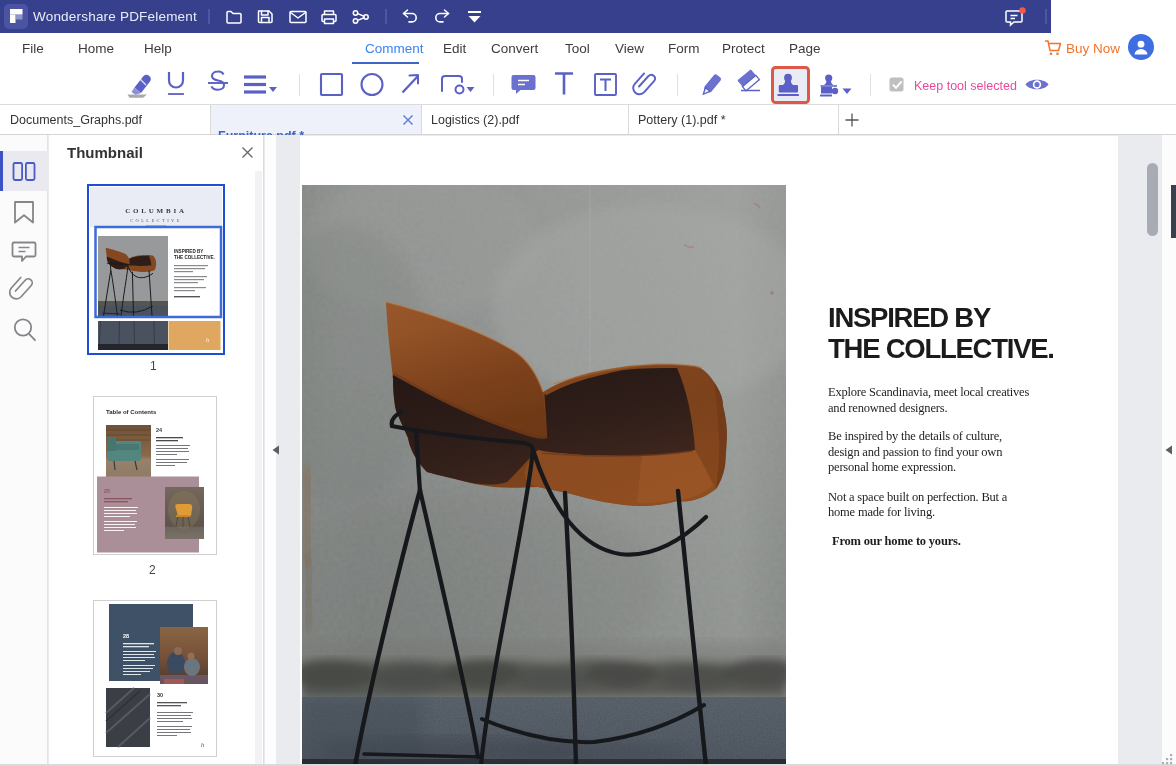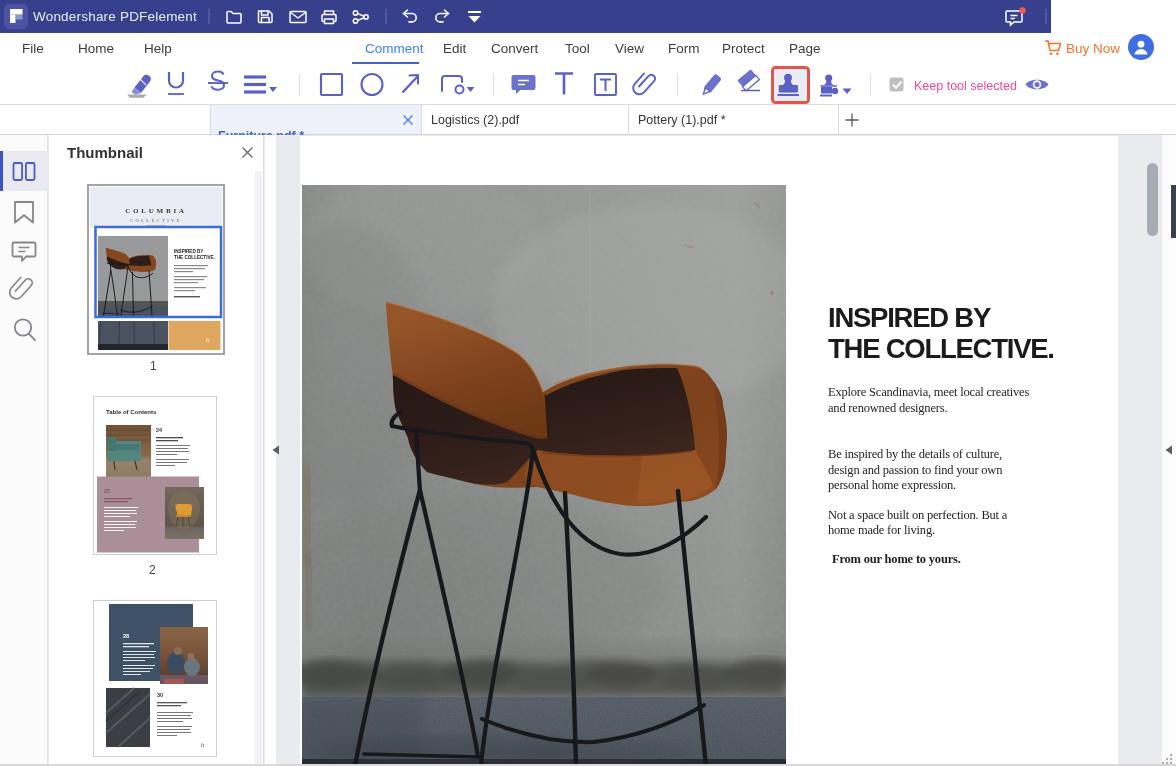--- a/index.html
+++ b/index.html
@@ -194,20 +194,21 @@
     <div class="tbsep" style="left:677px"></div>
     <div class="tbsep" style="left:870px"></div>
     <div class="abs" style="left:914px;top:14px;font-size:12.5px;color:#ec4899">Keep tool selected</div>
   </div>
   <div id="tabbar">
     <div class="abs" style="left:211px;top:0;width:210px;height:29px;background:#EEF1FA"></div>
     <div class="tabsep" style="left:210px"></div>
     <div class="tabsep" style="left:421px"></div>
     <div class="tabsep" style="left:628px"></div>
     <div class="tabsep" style="left:838px"></div>
+    <div class="tab" style="left:10px;top:8px">Documents_Graphs.pdf</div>
     <div class="tab" style="left:218px;top:24px;color:#3A66C8;font-weight:bold">Furniture.pdf *</div>
     <svg class="abs" style="left:402px;top:9px" width="12" height="12" viewBox="0 0 12 12" stroke="#5A79D0" stroke-width="1.4">
         <path d="M1.5 1.5 l9 9 M10.5 1.5 l-9 9"></path>
       </svg>
     <div class="tab" style="left:431px;top:8px">Logistics (2).pdf</div>
     <div class="tab" style="left:638px;top:8px">Pottery (1).pdf *</div>
     <svg class="abs" style="left:845px;top:8px" width="14" height="14" viewBox="0 0 14 14" stroke="#555" stroke-width="1.3">
         <path d="M7 0.5 v13 M0.5 7 h13"></path>
       </svg>
   </div>
@@ -230,21 +231,21 @@
         </g>
       </svg>
     </div>
     <div id="panel">
       <div class="abs" style="left:206px;top:36px;width:7px;height:595px;background:#F2F2F4"></div>
       <div class="abs" style="left:18px;top:9px;font-size:15px;font-weight:bold;color:#333">Thumbnail</div>
       <svg class="abs" style="left:192px;top:11px" width="13" height="13" viewBox="0 0 13 13" stroke="#666" stroke-width="1.3">
           <path d="M1.5 1.5 l10 10 M11.5 1.5 l-10 10"></path>
         </svg>
 
-      <div class="abs" style="left:38px;top:49px;width:138px;height:171px;border:2px solid #a3a3a3;background:#fff">
+      <div class="abs" style="left:38px;top:49px;width:138px;height:171px;border:2px solid #1d4ed8;background:#fff">
         <svg class="abs" style="left:0;top:0" width="134" height="167" viewBox="0 0 134 167">
           <rect x="1" y="1" width="132" height="40.5" fill="#E9EBF5"></rect>
           <text x="67" y="27" font-size="7" font-weight="bold" letter-spacing="2.8" text-anchor="middle" fill="#3A3A44" font-family="Liberation Serif">COLUMBIA</text>
           <text x="67" y="36" font-size="4.5" letter-spacing="2.4" text-anchor="middle" fill="#5A5A66" font-family="Liberation Serif">COLLECTIVE</text>
           <rect x="57" y="39.5" width="20" height="1.8" fill="#8a8a96"></rect>
 
           <rect x="9" y="50" width="70" height="81" fill="#97999A"></rect>
           <rect x="9" y="115" width="70" height="5" fill="#54564F"></rect>
           <rect x="9" y="120" width="70" height="11" fill="#4A5260"></rect>
 
@@ -529,21 +530,21 @@
           <path d="M118,305 C135,380 168,520 176,572" stroke-width="4.2"></path>
           <path d="M263,308 C267,380 272,500 274,581" stroke-width="4.4"></path>
           <path d="M376,306 C383,380 398,520 404,581" stroke-width="4.4"></path>
           <path d="M231,265 C250,325 280,363 318,369 C350,373 380,355 404,332" stroke-width="4.2"></path>
           <path d="M180,534 Q240,559 292,557 Q352,550 402,520" stroke-width="4"></path>
           <path d="M62,569 L178,572" stroke-width="3.6"></path>
         </g>
       </svg>
       <div class="abs" style="left:528px;top:167px;width:280px;font-size:27.5px;line-height:30.5px;font-weight:bold;color:#1B1B1B;letter-spacing:-1.25px">INSPIRED BY<br>THE COLLECTIVE.</div>
       <div class="abs" style="left:528px;top:249px;width:260px;font-family:'Liberation Serif',serif;font-size:12.5px;line-height:15.5px;color:#1E1E1E;letter-spacing:-0.2px">
-        <p style="margin:0 0 31px 0">Explore Scandinavia, meet local creatives<br>and renowned designers.</p>
+        <p style="margin:0 0 13px 0">Explore Scandinavia, meet local creatives<br>and renowned designers.</p>
         <p style="margin:0 0 14px 0">Be inspired by the details of culture,<br>design and passion to find your own<br>personal home expression.</p>
         <p style="margin:0 0 13px 0">Not a space built on perfection. But a<br>home made for living.</p>
         <p style="margin:4px;font-weight:bold">From our home to yours.</p>
       </div>
     </div>
     <div class="abs" style="left:1147px;top:28px;width:11px;height:73px;border-radius:5.5px;background:#A7ACB4"></div>
     <div id="splitR">
       <svg class="abs" style="left:3px;top:310px" width="8" height="10" viewBox="0 0 8 10">
           <path d="M7 0.5 v9 L0.5 5 z" fill="#5A5F66"></path>
         </svg>

